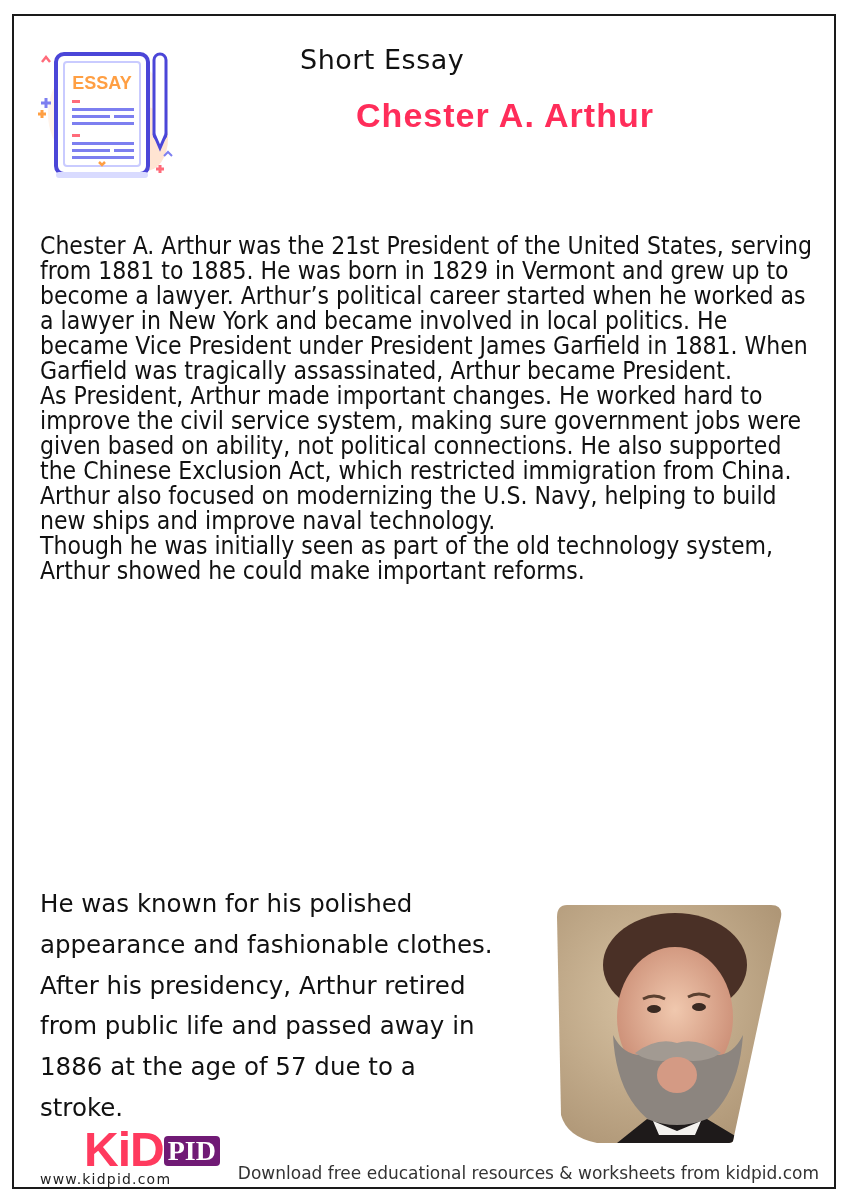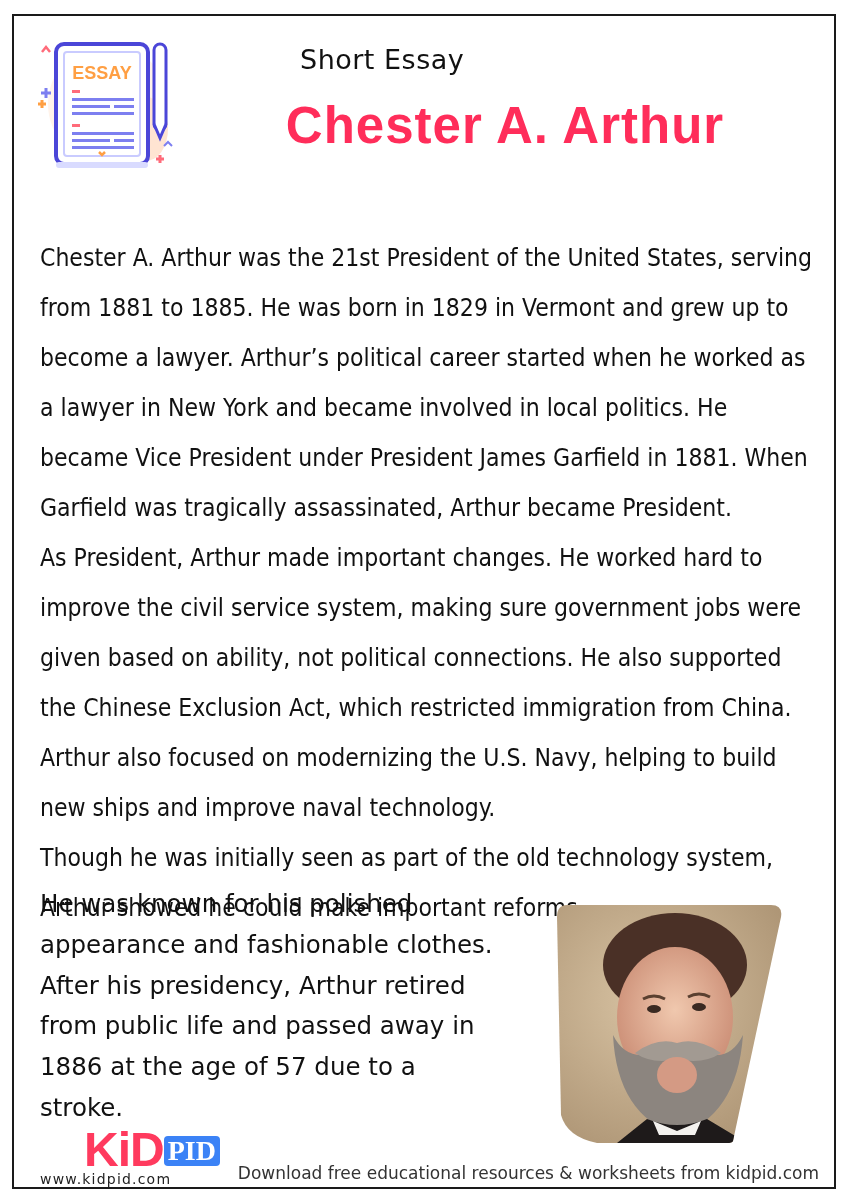--- a/index.html
+++ b/index.html
@@ -1,27 +1,27 @@
 <!DOCTYPE html>
 <html><head>
 <meta charset="utf-8">
 <style>
   html, body { margin: 0; padding: 0; background: #ffffff; }
   body { width: 848px; height: 1200px; position: relative; overflow: hidden; font-family: "DejaVu Sans", sans-serif; }
   .frame { position: absolute; left: 12px; top: 14px; width: 820px; height: 1171px; border: 2px solid #1a1a1a; box-sizing: content-box; }
-  .essay-icon { position: absolute; left: 36px; top: 34px; width: 140px; height: 140px; }
+  .essay-icon { position: absolute; left: 36px; top: 44px; width: 140px; height: 140px; }
   .subtitle { position: absolute; left: 300px; top: 44px; width: 400px; text-align: left; font-family: "DejaVu Sans", sans-serif; font-size: 27px; color: #111; letter-spacing: 0.5px; }
-  .title { position: absolute; left: 270px; top: 96px; width: 470px; text-align: center; font-family: "Liberation Sans", sans-serif; font-weight: bold; font-size: 51px; color: #ff2d5a; letter-spacing: 1px; }
-  .body-text { position: absolute; left: 40px; top: 233px; width: 775px; font-family: "DejaVu Sans Condensed", "DejaVu Sans", sans-serif; font-size: 24.5px; line-height: 50px; color: #111; font-stretch: condensed; }
+  .title { position: absolute; left: 270px; top: 96px; width: 470px; text-align: center; font-family: "Liberation Sans", sans-serif; font-weight: bold; font-size: 34px; color: #ff2d5a; letter-spacing: 1px; }
+  .body-text { position: absolute; left: 40px; top: 233px; width: 775px; font-family: "DejaVu Sans Condensed", "DejaVu Sans", sans-serif; font-size: 24.5px; line-height: 25px; color: #111; font-stretch: condensed; }
   .body-text p { margin: 0; }
   .wrap-text { position: absolute; left: 40px; top: 884px; width: 460px; font-family: "DejaVu Sans", sans-serif; font-size: 24.5px; line-height: 40.8px; color: #111; }
   .portrait { position: absolute; left: 557px; top: 905px; width: 226px; height: 238px; }
   .logo { position: absolute; left: 36px; top: 1133px; }
   .logo-kid { font-family: "Liberation Sans", sans-serif; font-weight: bold; font-size: 48px; color: #ff3a5e; letter-spacing: -1px; display: inline-block; vertical-align: top; line-height: 34px; margin-left: 48px; }
-  .logo-pid { display: inline-block; background: #3b82f6; color: #fff; font-family: "Liberation Serif", serif; font-weight: bold; font-size: 28px; line-height: 28px; padding: 1px 4px; border-radius: 4px; vertical-align: top; margin-top: 3px; }
+  .logo-pid { display: inline-block; background: #701a75; color: #fff; font-family: "Liberation Serif", serif; font-weight: bold; font-size: 28px; line-height: 28px; padding: 1px 4px; border-radius: 4px; vertical-align: top; margin-top: 3px; }
   .logo-url { position: absolute; left: 4px; top: 38px; font-family: "DejaVu Sans", sans-serif; font-size: 14px; color: #222; letter-spacing: 1.2px; white-space: nowrap; }
   .footer-note { position: absolute; right: 29px; top: 1163px; font-family: "DejaVu Sans", sans-serif; font-size: 17px; color: #333; white-space: nowrap; }
 </style>
 </head>
 <body>
 
 <div class="frame"></div>
 
 <div class="essay-icon">
   <svg width="140" height="140" viewBox="0 0 140 140">

